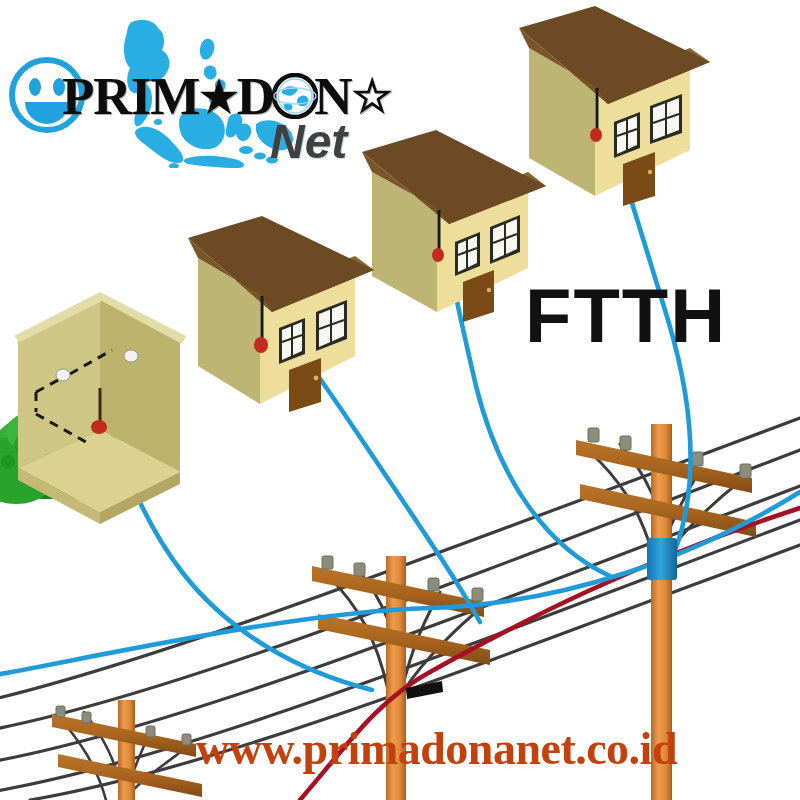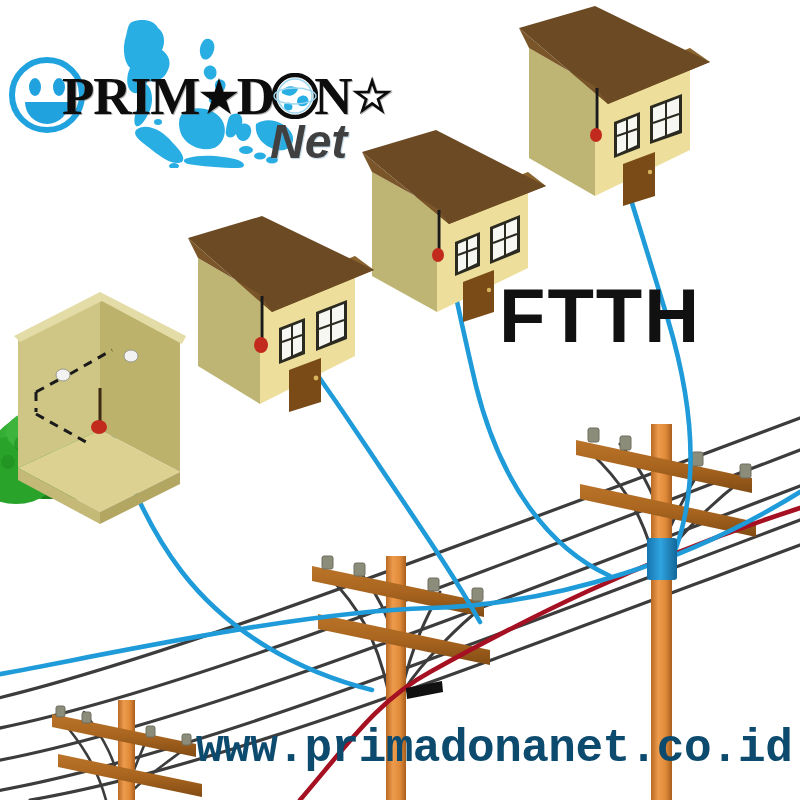--- a/index.html
+++ b/index.html
@@ -48,32 +48,32 @@
     position:absolute;left:270px;top:100px;
     font-family:"Liberation Sans", sans-serif;
     font-weight:bold;font-style:italic;
     font-size:48px;color:#404040;line-height:1;
     white-space:nowrap;
     text-shadow:1px 1px 1px rgba(120,170,200,.5);
   }
 
   
   #ftth-label{
-    position:absolute;left:499px;top:278px;
+    position:absolute;left:525px;top:278px;
     font-family:"Liberation Sans", sans-serif;
     font-weight:bold;font-size:76px;letter-spacing:2px;
     color:#111111;line-height:1;white-space:nowrap;
   }
 
   
   #url-label{
     position:absolute;left:196px;top:726px;
-    font-family:Liberation Mono, monospace;
+    font-family:Liberation Serif, serif;
     font-weight:bold;font-size:46px;letter-spacing:-0.5px;
-    color:#0c4a6e;line-height:1;white-space:nowrap;
+    color:#c2410c;line-height:1;white-space:nowrap;
   }
 </style>
 </head>
 <body>
 
 <div id="stage">
 
   <svg id="scene" viewBox="0 0 800 800" xmlns="http://www.w3.org/2000/svg">
     <defs>
       <linearGradient id="poleGrad" x1="0" y1="0" x2="1" y2="0">

